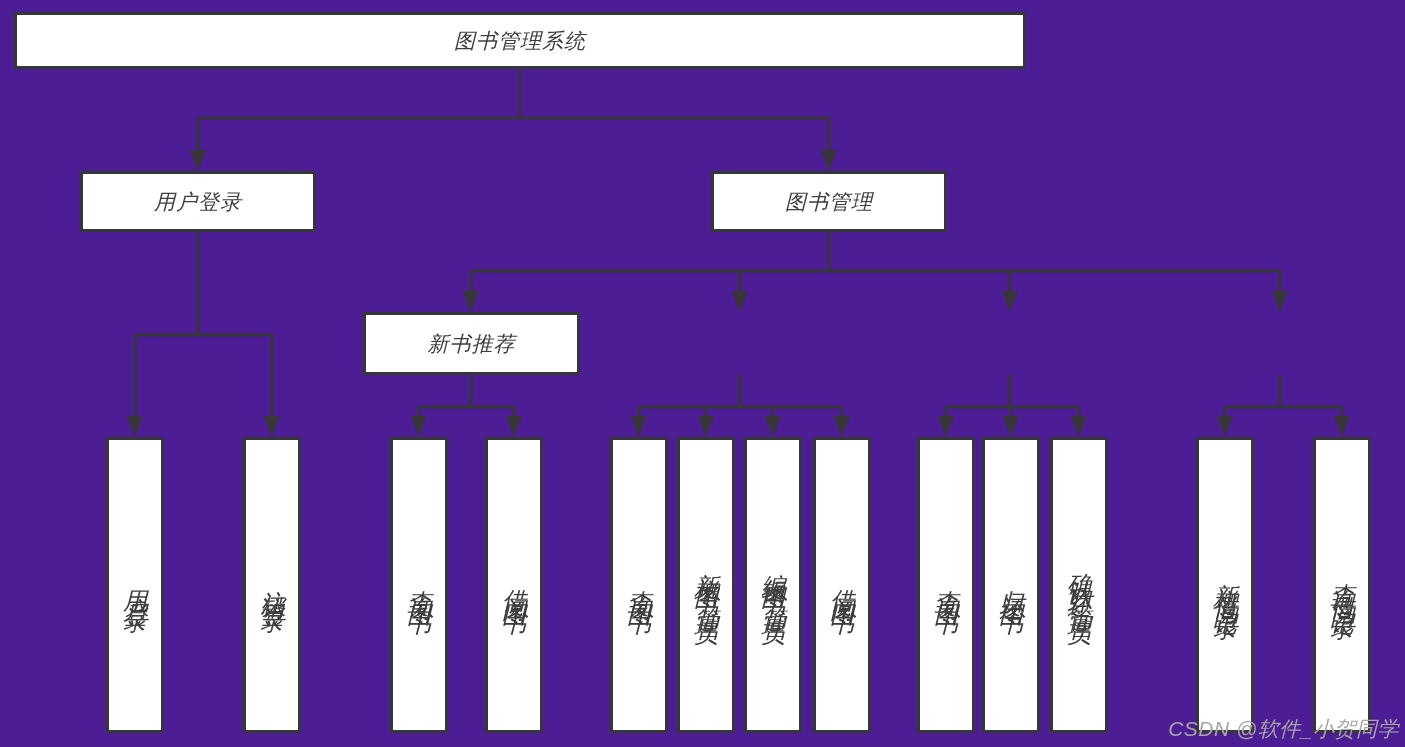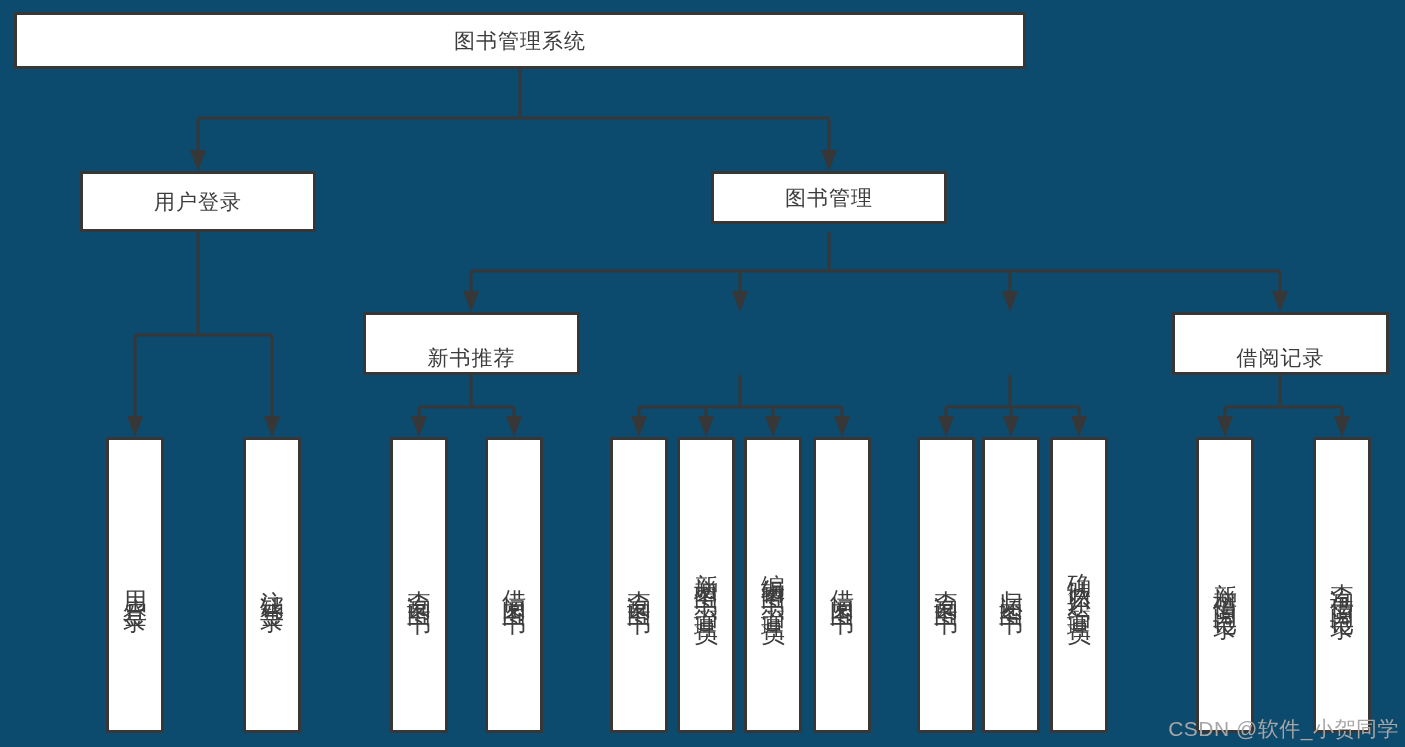--- a/index.html
+++ b/index.html
@@ -1,22 +1,23 @@
 <!DOCTYPE html>
 <html><head>
 <meta charset="utf-8">
 <style>
   html, body { margin: 0; padding: 0; background: #ffffff; }
   .canvas {
     position: relative;
     width: 1405px;
     height: 747px;
-    background: #0c4a6e;
+    background: #4c1d95;
     font-family: "Liberation Sans", "DejaVu Sans", sans-serif;
     overflow: hidden;
+    font-style: italic;
   }
   .connectors {
     position: absolute;
     left: 0; top: 0;
     width: 1405px; height: 747px;
   }
   .box {
     position: absolute;
     box-sizing: border-box;
     border: 3px solid #373737;
@@ -36,23 +37,23 @@
     text-orientation: mixed;
     font-size: 24px;
     letter-spacing: 7px;
     line-height: 1;
     white-space: nowrap;
   }
   
   #b-root { left: 14px; top: 12px; width: 1012px; height: 57px; }
   
   #b-user-login { left: 80px;  top: 171px; width: 236px; height: 61px; }
-  #b-book-mgmt  { left: 711px; top: 171px; width: 236px; height: 53px; }
+  #b-book-mgmt  { left: 711px; top: 171px; width: 236px; height: 61px; }
   
-  .sect { top: 312px; width: 217px; height: 63px; align-items: flex-end; }
+  .sect { top: 312px; width: 217px; height: 63px; }
   #b-new-books      { left: 363px;  }
   #b-book-borrow    { left: 632px;  }
   #b-current-borrow { left: 902px;  }
   #b-borrow-records { left: 1172px; }
   
   .leaf { top: 437px; width: 58px; height: 296px; }
   #l-user-login   { left: 106px;  }
   #l-logout       { left: 243px;  }
   #l-nb-query     { left: 390px;  }
   #l-nb-borrow    { left: 485px;  }
@@ -131,23 +132,20 @@
   <div class="box" id="b-user-login">
     <span class="hlabel">用户登录</span>
   </div>
   <div class="box" id="b-book-mgmt">
     <span class="hlabel">图书管理</span>
   </div>
 
   <div class="box sect" id="b-new-books">
     <span class="hlabel">新书推荐</span>
   </div>
-  <div class="box sect" id="b-borrow-records">
-    <span class="hlabel">借阅记录</span>
-  </div>
 
   <div class="box leaf" id="l-user-login">
     <span>用户登录</span>
   </div>
   <div class="box leaf" id="l-logout">
     <span>注销登录</span>
   </div>
 
   <div class="box leaf" id="l-nb-query">
     <span>查询图书</span>

